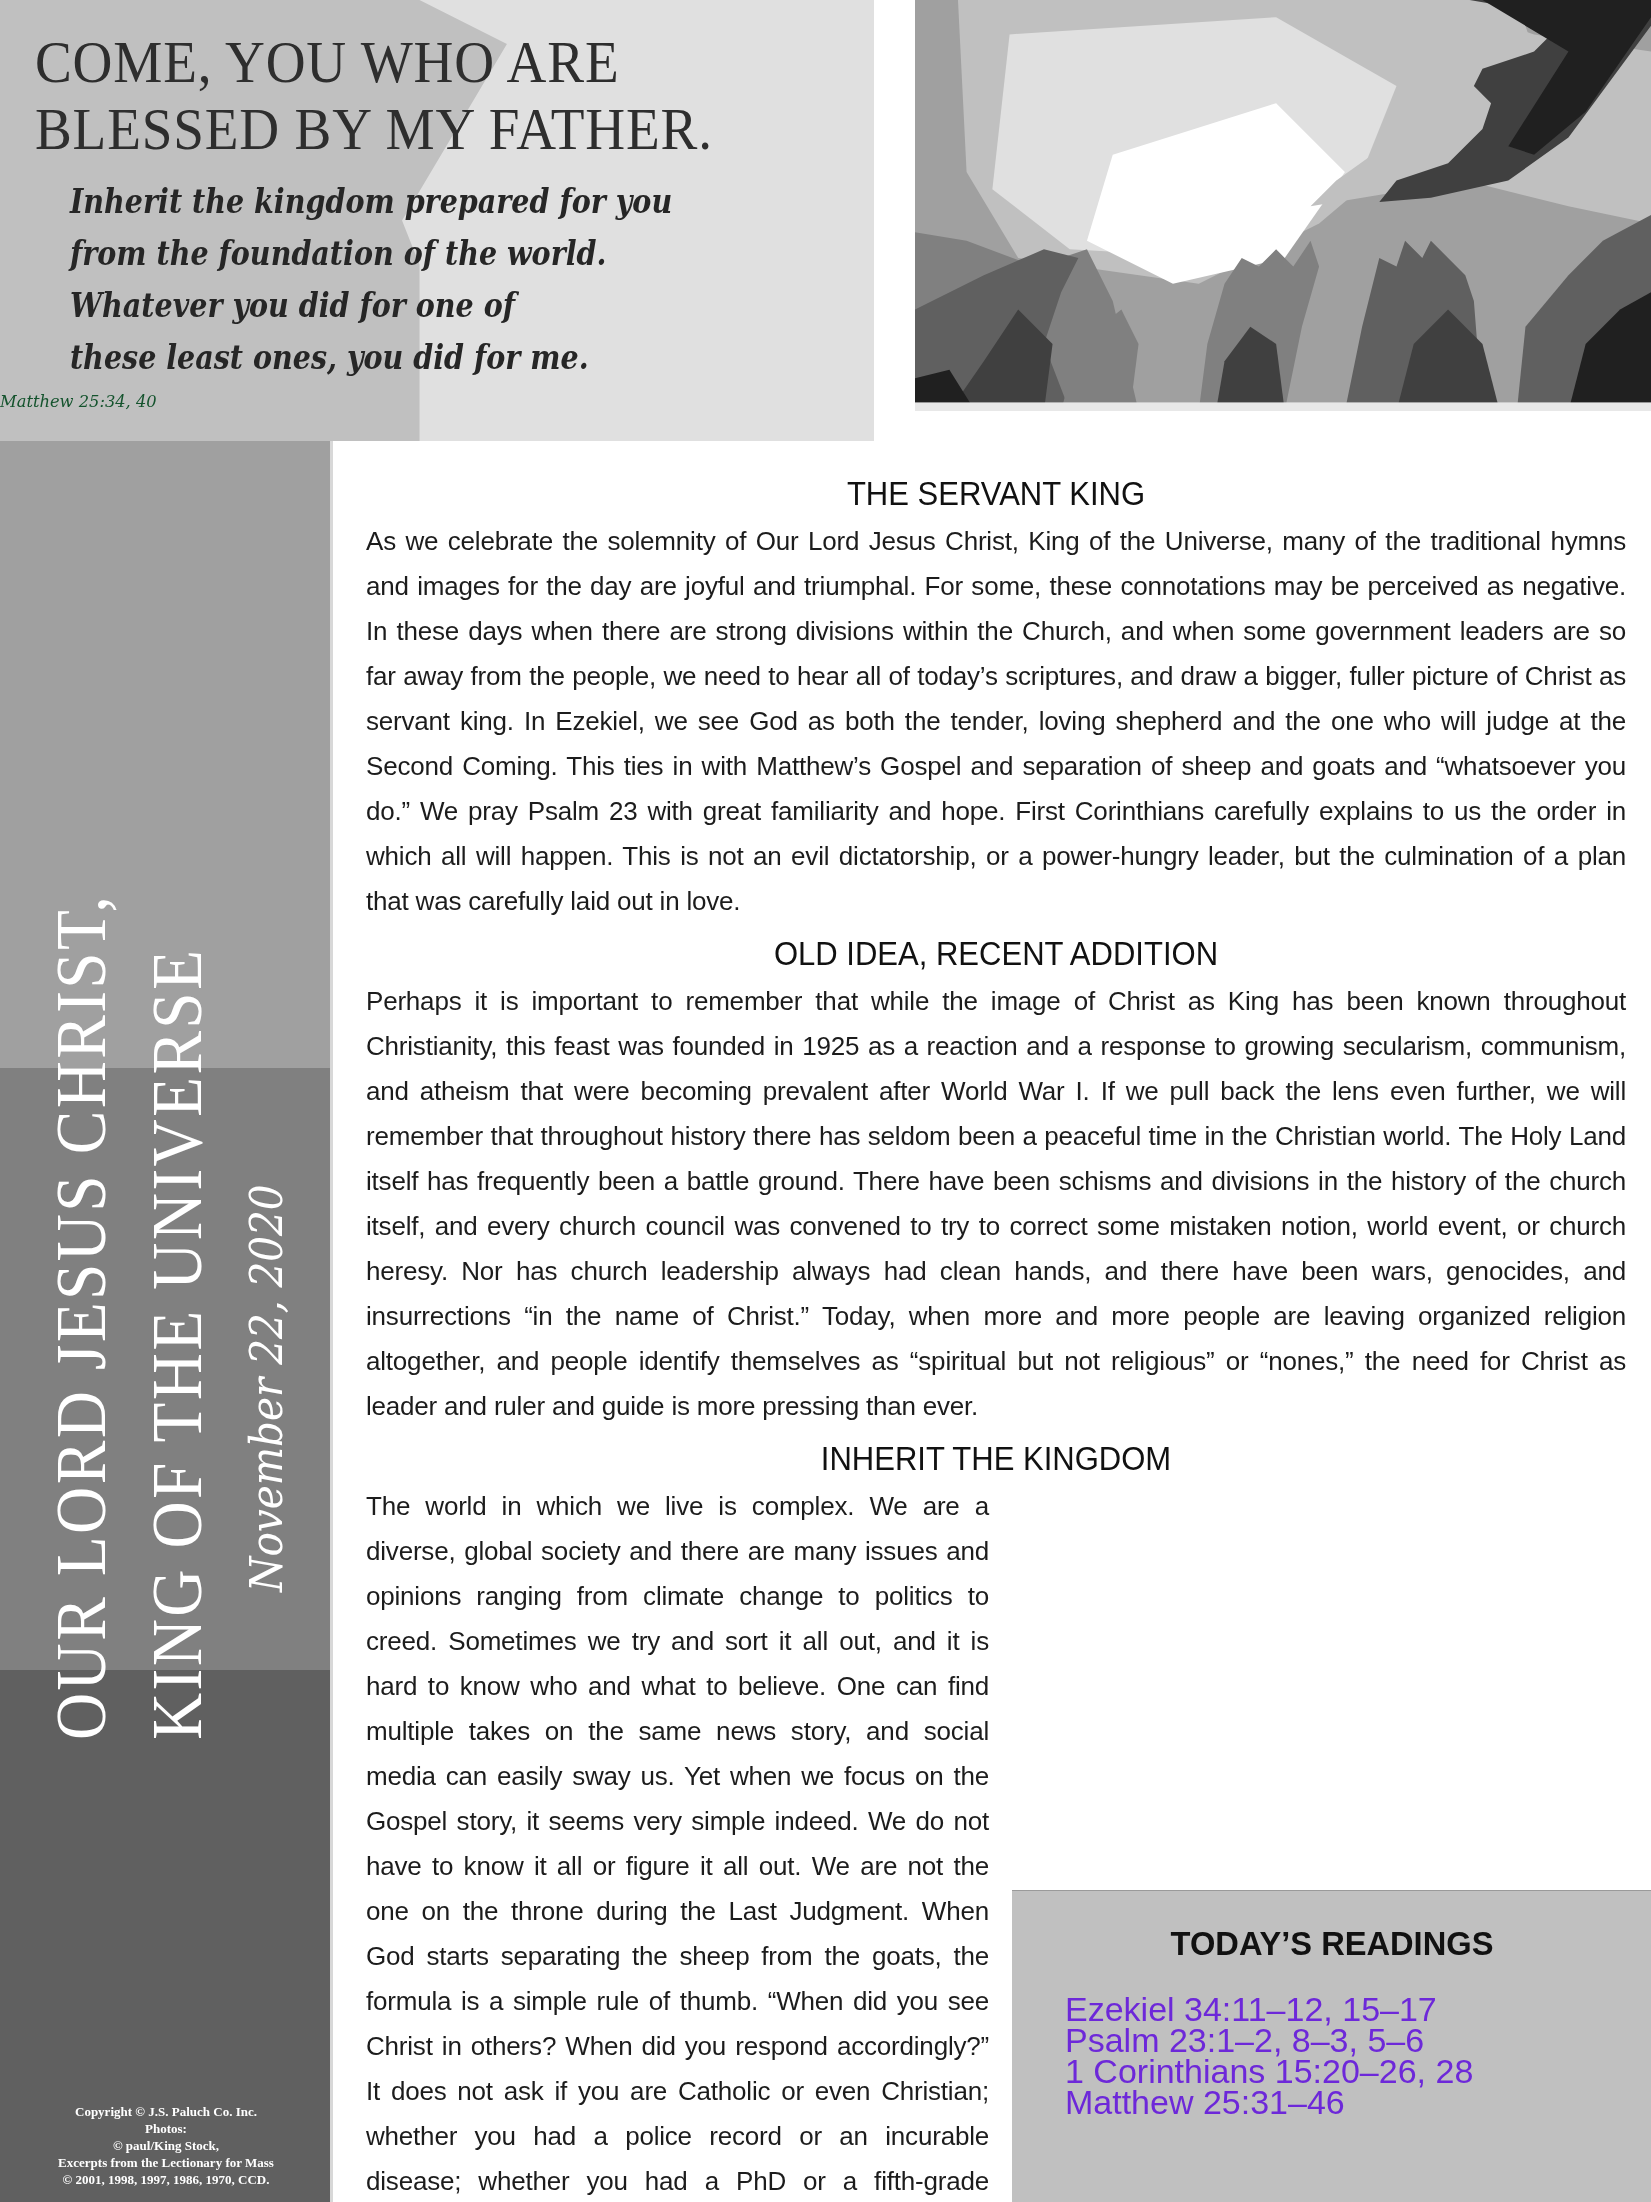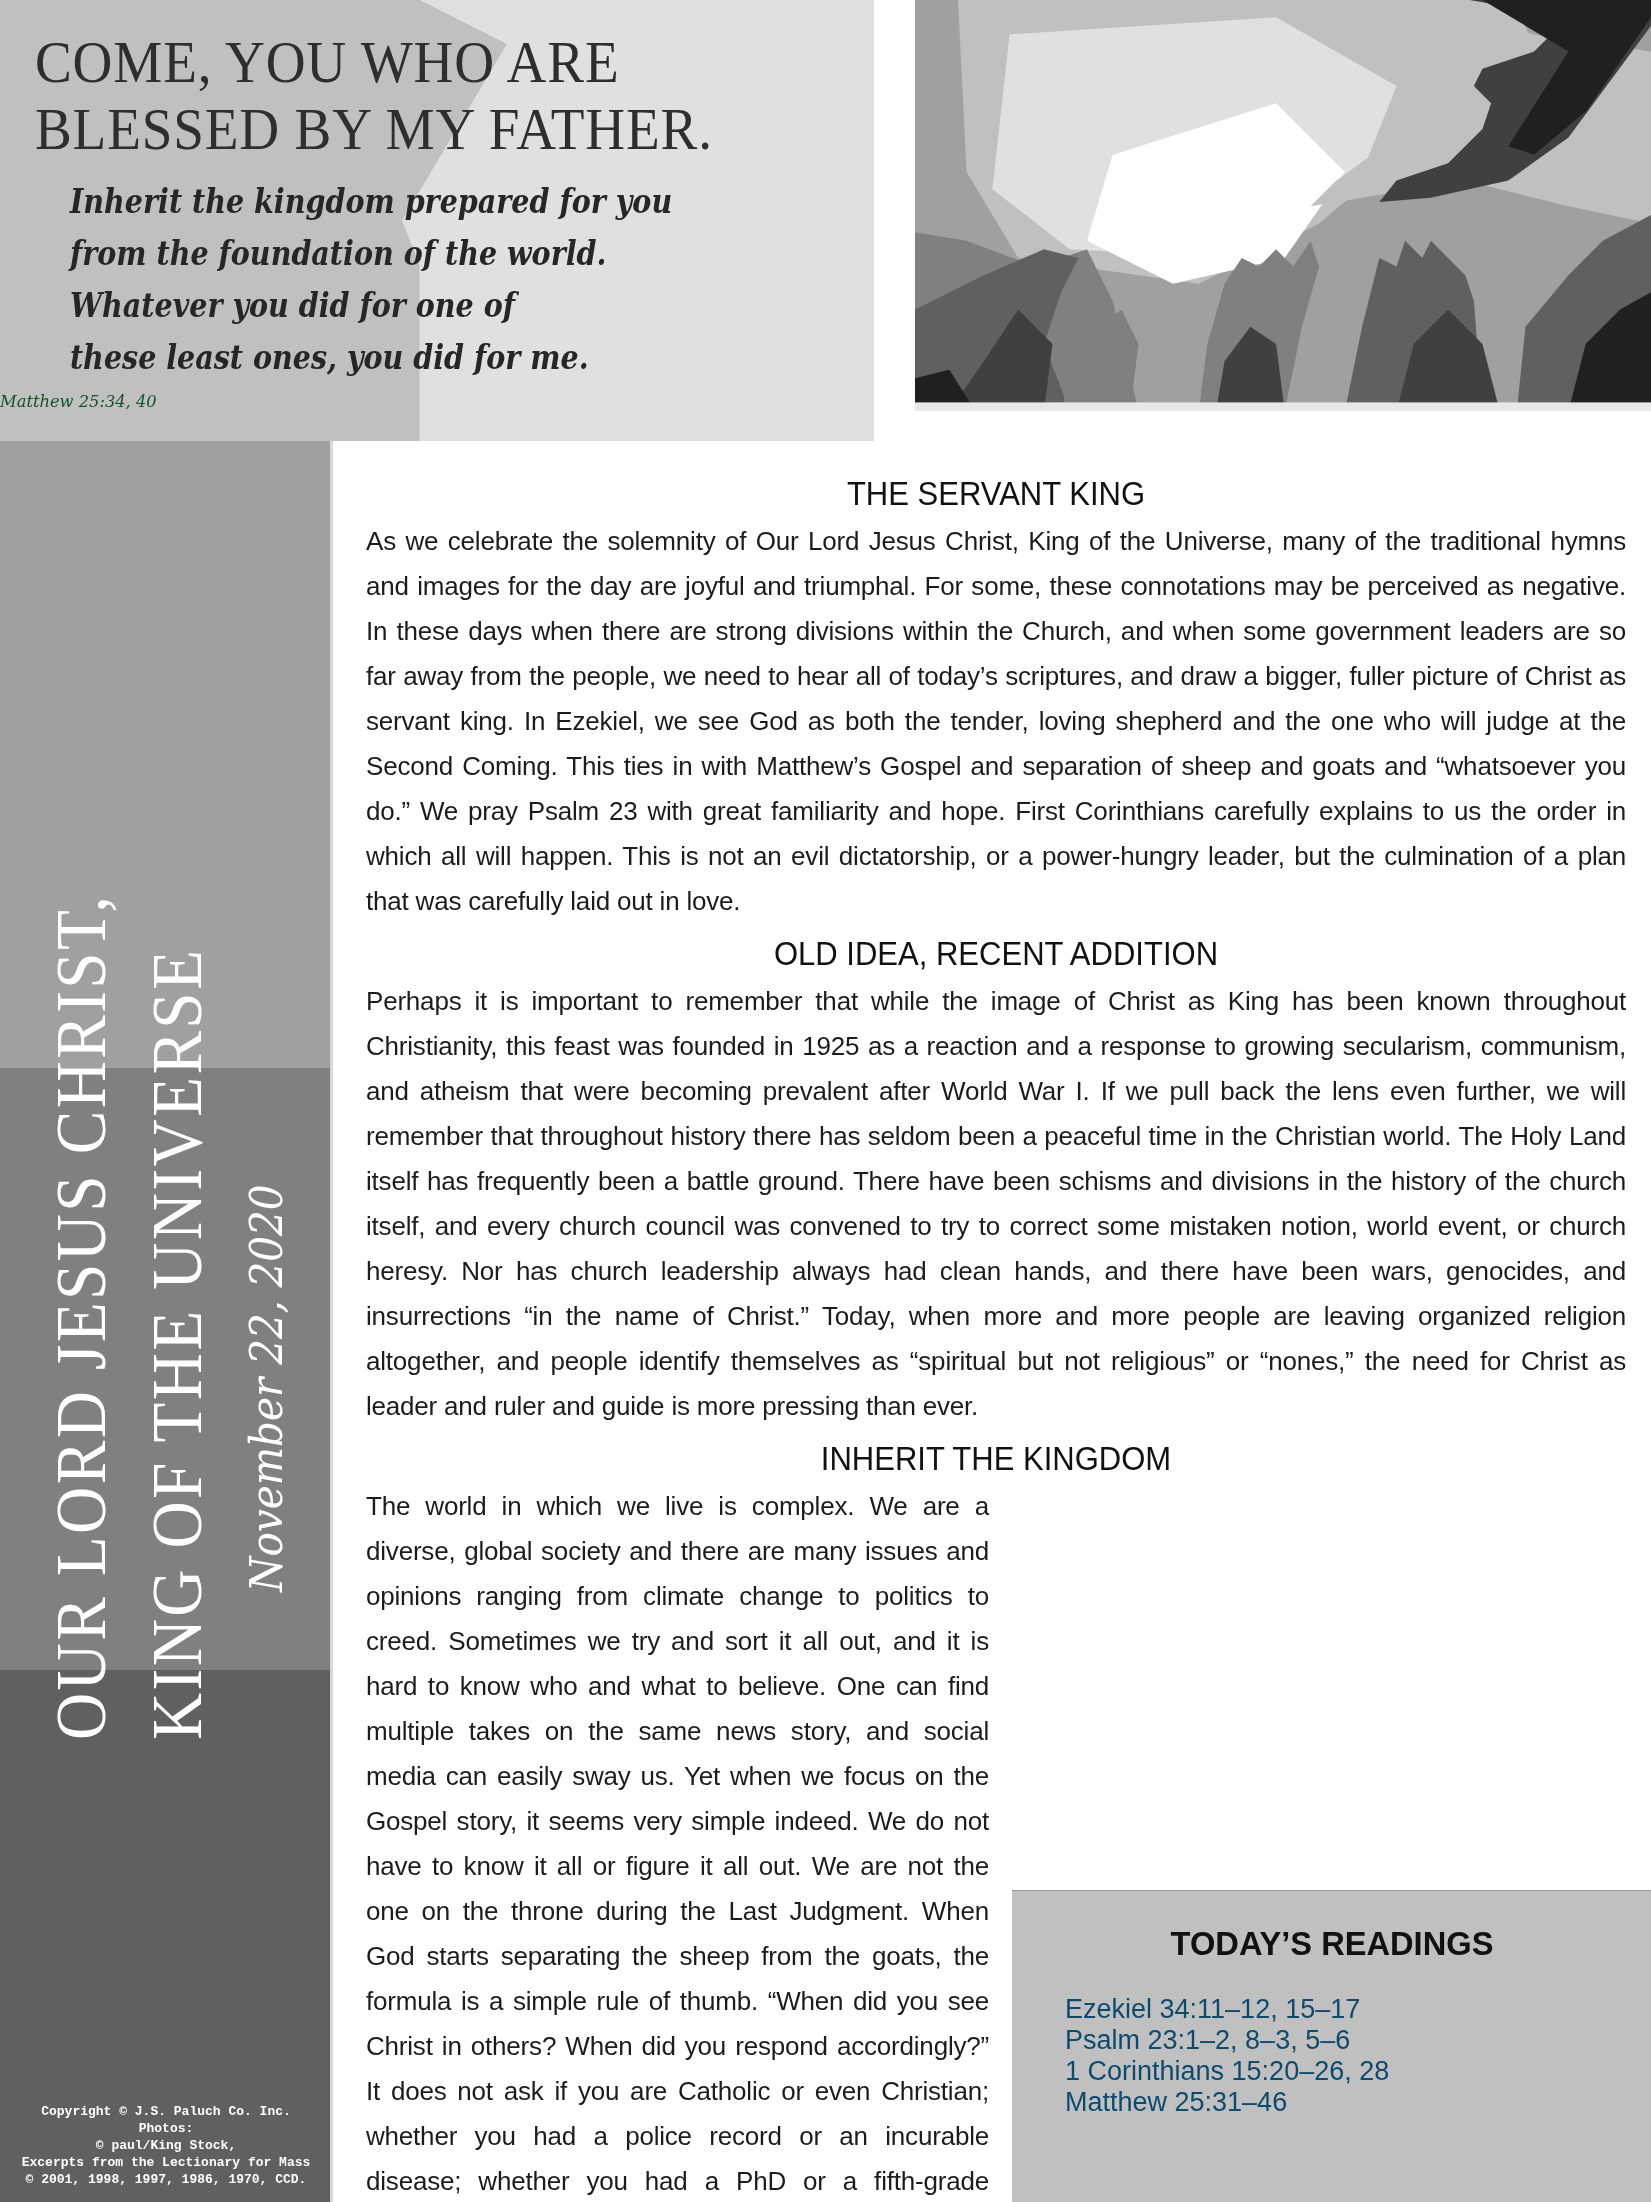--- a/index.html
+++ b/index.html
@@ -68,21 +68,21 @@
       transform: scaleX(0.92); transform-origin: left center;
     }
     .vertical-title .date {
       font-family: "DejaVu Serif", serif; font-style: italic; font-size: 45px;
       line-height: 83px; white-space: nowrap; margin-left: 148px;
       transform: scaleX(0.9); transform-origin: left center;
     }
     .copyright {
       position: absolute; left: 0; top: 1662px; width: 332px;
       text-align: center; color: #ffffff; font-size: 13px; line-height: 17px;
-      font-weight: bold; font-family: Liberation Mono, monospace;
+      font-weight: bold; font-family: Liberation Serif, serif;
     }
 
     
     .article {
       position: absolute; left: 366px; top: 473px; width: 1260px;
     }
     .section-heading {
       text-align: center; font-size: 33px; line-height: 41px; color: #111;
       font-weight: normal; margin-bottom: 5.2px;
       transform: scaleX(0.94);
@@ -98,21 +98,21 @@
       background: #c0c0c0; border-top: 1.7px solid #9a9a9a; padding-left: 16px;
     }
     .float-spacer { float: right; width: 637px; height: 275px; }
     .readings-title {
       position: absolute; left: 0; top: 33px; width: 100%;
       text-align: center; font-size: 34px; font-weight: bold; color: #111;
       transform: scaleX(0.96);
     }
     .readings-list {
       position: absolute; left: 53px; top: 103px; list-style: none;
-      font-size: 27px; line-height: 31px; color: #0c4a6e;
+      font-size: 34px; line-height: 31px; color: #6d28d9;
     }
   </style>
 </head>
 <body>
 
 <div class="quote-panel">
   <div class="light-wedge"></div>
   <div class="quote-content">
     <div class="quote-title">
       <div>COME, YOU WHO ARE</div>

